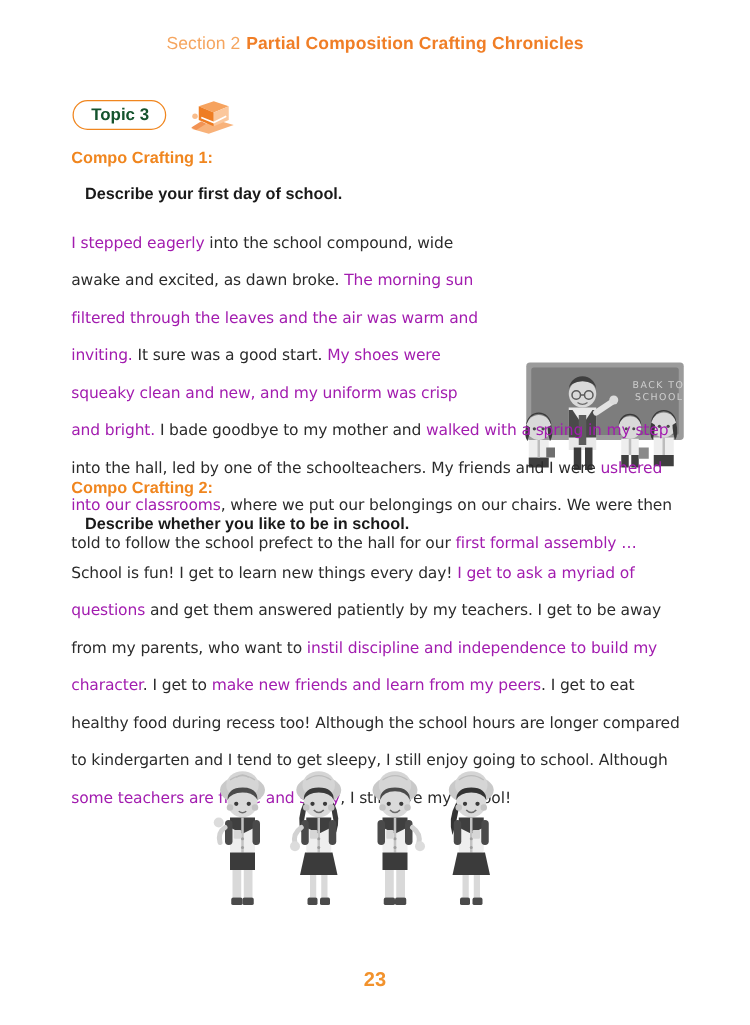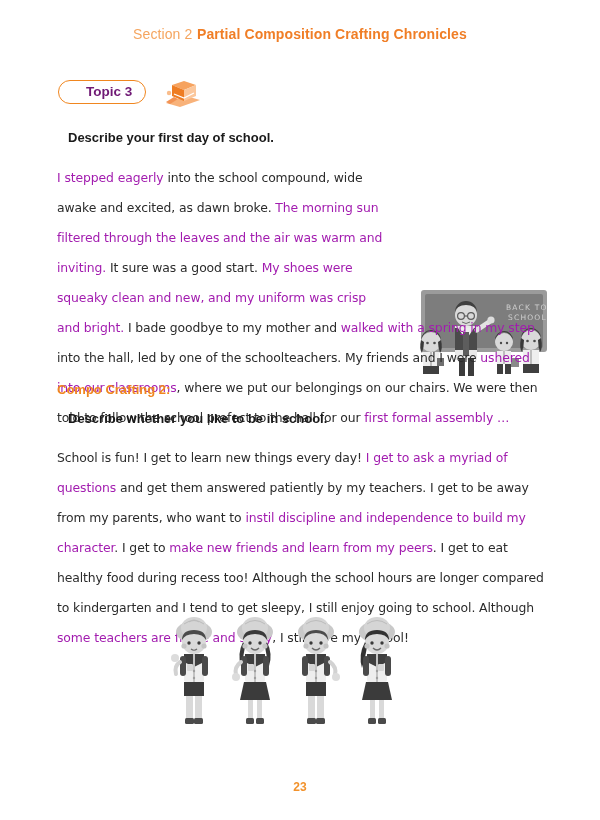--- a/index.html
+++ b/index.html
@@ -47,25 +47,25 @@
     position: absolute;
     top: 74px;
     left: 58px;
     display: flex;
     align-items: center;
     gap: 10px;
   }
   .topic-badge {
     border: 1.6px solid #f0861f;
     border-radius: 14px;
-    padding: 3px 13px 4px 27px;
+    padding: 3px 13px 4px 14px;
     font-family: "Liberation Sans", sans-serif;
     font-weight: bold;
     font-size: 13.5px;
-    color: #701a75;
+    color: #14532d;
     line-height: 1.15;
     white-space: nowrap;
   }
   .topic-title {
     font-family: "Liberation Sans", sans-serif;
     font-weight: bold;
     font-size: 15px;
     color: #f0861f;
     white-space: nowrap;
   }
@@ -141,21 +141,21 @@
 
   
   .page-number {
     position: absolute;
     bottom: 26px;
     left: 0;
     width: 600px;
     text-align: center;
     font-family: "Liberation Sans", sans-serif;
     font-weight: bold;
-    font-size: 12px;
+    font-size: 16px;
     color: #f2922c;
   }
 </style>
 </head>
 <body>
 
 <div class="page">
 
   <div class="running-header">
     <span class="sec">Section 2</span>
@@ -238,20 +238,21 @@
         <circle cx="116.5" cy="53" r="1.3" fill="#4a4a4a"></circle>
         <circle cx="123.5" cy="53" r="1.3" fill="#4a4a4a"></circle>
         <rect x="112" y="62" width="16" height="14" fill="#eeeeee"></rect>
         <rect x="112" y="76" width="16" height="9" fill="#3f3f3f"></rect>
         <rect x="119" y="62" width="2" height="14" fill="#bdbdbd"></rect>
       </g>
     </svg>
   </div>
 
   <div class="block" id="block-1">
+    <p class="compo-label">Compo Crafting 1:</p>
     <p class="compo-prompt">Describe your first day of school.</p>
     <div class="essay">
       <span class="art-float"></span>
     <span class="hl">I stepped eagerly </span><span class="">into the school compound, wide awake and excited, as dawn broke. </span><span class="hl">The morning sun filtered through the leaves and the air was warm and inviting. </span><span class="">It sure was a good start. </span><span class="hl">My shoes were squeaky clean and new, and my uniform was crisp and bright. </span><span class="">I bade goodbye to my mother and </span><span class="hl">walked with a spring in my step </span><span class="">into the hall, led by one of the schoolteachers. My friends and I were </span><span class="hl">ushered into our classrooms</span><span class="">, where we put our belongings on our chairs. We were then told to follow the school prefect to the hall for our </span><span class="hl">first formal assembly …</span></div>
   </div>
 
   <div class="block" id="block-2">
     <p class="compo-label">Compo Crafting 2:</p>
     <p class="compo-prompt">Describe whether you like to be in school.</p>
     <div class="essay"><span class="">School is fun! I get to learn new things every day! </span><span class="hl">I get to ask a myriad of questions </span><span class="">and get them answered patiently by my teachers. I get to be away from my parents, who want to </span><span class="hl">instil discipline and independence to build my character</span><span class="">. I get to </span><span class="hl">make new friends and learn from my peers</span><span class="">. I get to eat healthy food during recess too! Although the school hours are longer compared to kindergarten and I tend to get sleepy, I still enjoy going to school. Although </span><span class="hl">some teachers are fierce and scary</span><span class="">, I still love my school!</span></div>

